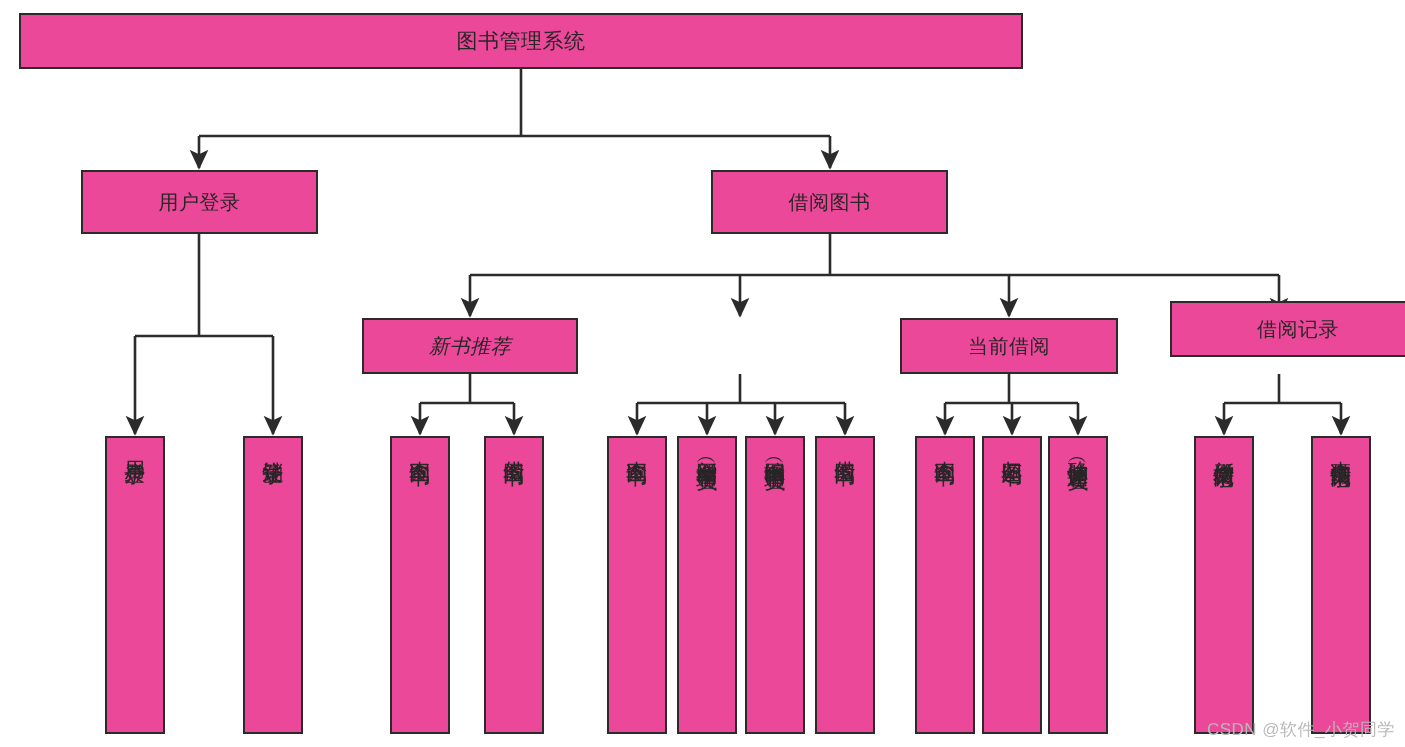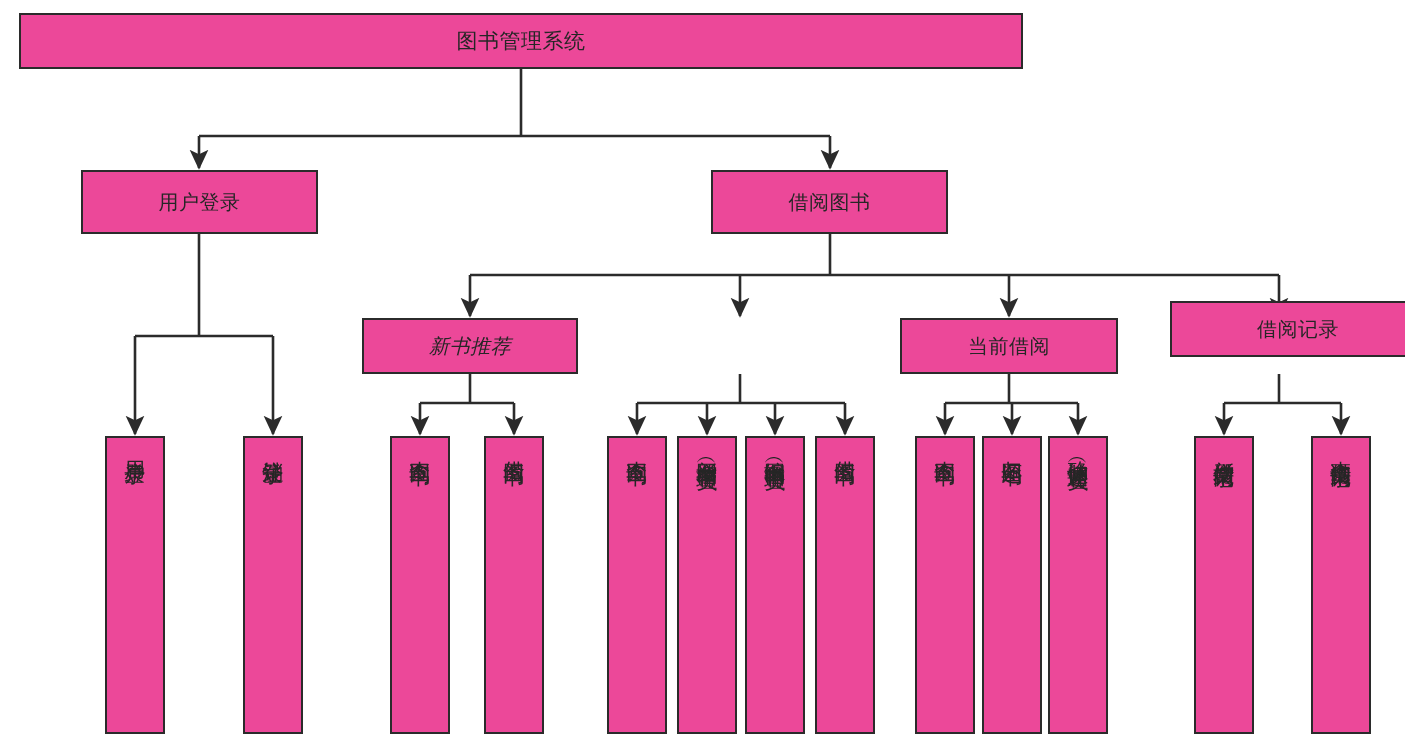--- a/index.html
+++ b/index.html
@@ -186,14 +186,15 @@
     <span class="label">确认归还（管理员）</span>
   </div>
 
   <div class="node v" style="left:1194px; top:436px; width:60px; height:298px;">
     <span class="label">新增借阅记录</span>
   </div>
   <div class="node v" style="left:1311px; top:436px; width:60px; height:298px;">
     <span class="label">查询借阅记录</span>
   </div>
 
+  <div id="watermark">CSDN @软件_小贺同学</div>
 
 </div>
 
 </body></html>

